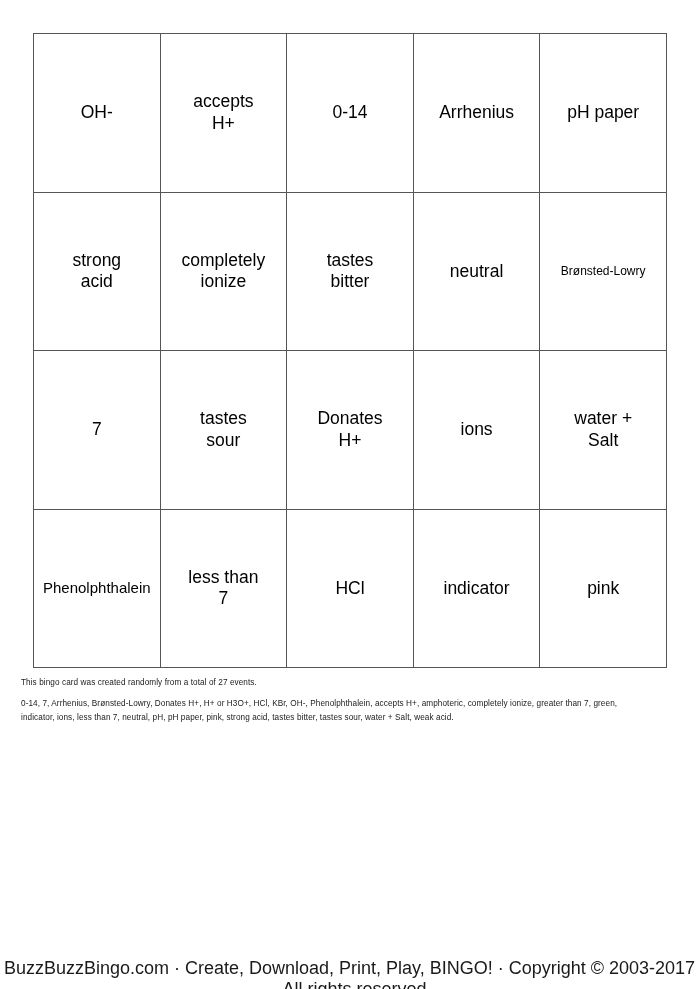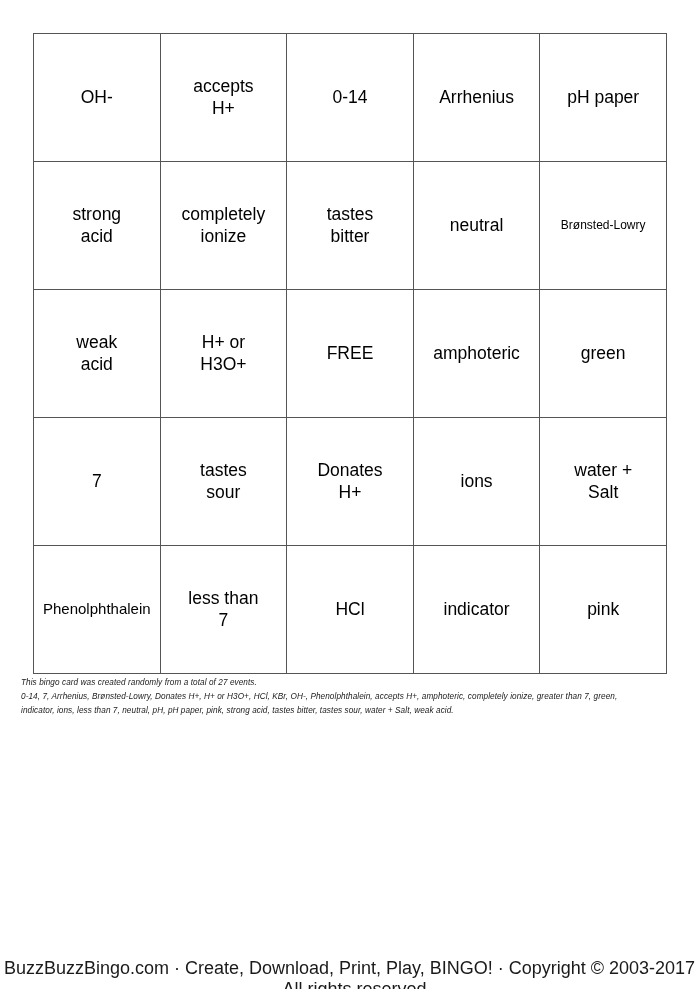--- a/index.html
+++ b/index.html
@@ -64,24 +64,23 @@
     top: 676px;
     width: 660px;
     font-size: 8.2px;
     line-height: 1.62;
     color: #1a1a1a;
     letter-spacing: 0.01em;
   }
   .footnote-line {
     display: block;
     white-space: pre-wrap;
-    font-style: italic;
   }
   .footnote-line.spacer {
-    margin-top: 1px;
+    margin-top: 8px;
   }
 
   
   .footer {
     position: absolute;
     left: 0;
     top: 958px;
     width: 699px;
     text-align: center;
     font-size: 18px;
@@ -128,39 +127,20 @@
           </td>
         <td>
             <span class="cell-text">neutral</span>
           </td>
         <td class="fit-small">
             <span class="cell-text">Brønsted-Lowry</span>
           </td>
       </tr>
       <tr>
         <td>
-            <span class="cell-text">weak
-acid</span>
-          </td>
-        <td>
-            <span class="cell-text">H+ or
-H3O+</span>
-          </td>
-        <td>
-            <span class="cell-text">FREE</span>
-          </td>
-        <td>
-            <span class="cell-text">amphoteric</span>
-          </td>
-        <td>
-            <span class="cell-text">green</span>
-          </td>
-      </tr>
-      <tr>
-        <td>
             <span class="cell-text">7</span>
           </td>
         <td>
             <span class="cell-text">tastes
 sour</span>
           </td>
         <td>
             <span class="cell-text">Donates
 H+</span>
           </td>

